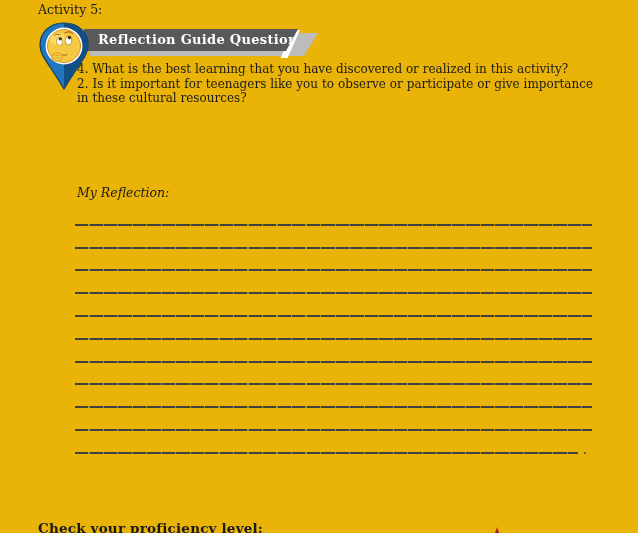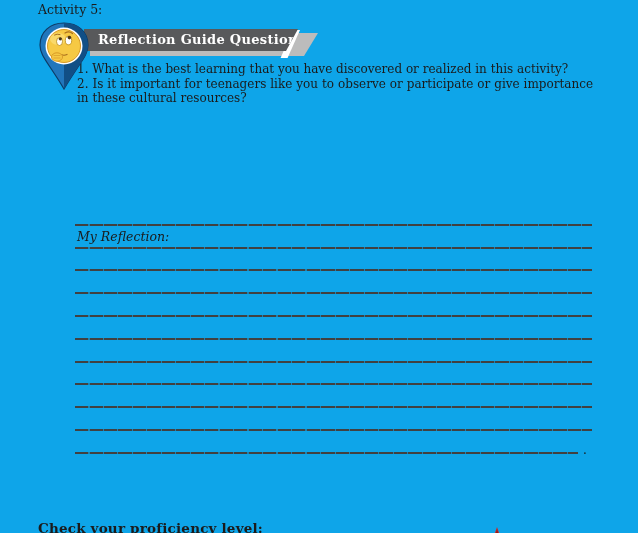--- a/index.html
+++ b/index.html
@@ -1,19 +1,19 @@
 <!DOCTYPE html>
 <html style="--banner-bg: #58595b; --banner-shadow: #bcbcbc; --pin-blue-light: #2176bc; --pin-blue-dark: #114f86; --pin-outline: #0c3b66; --emoji-yellow: #f6c944; --emoji-shade: #d89a26; --line-color: #414141; --text-color: #1b1b1b; --red-accent: #c53030;"><head>
 <meta charset="utf-8">
 <style>
   html,body{margin:0;padding:0;background:#ffffff;}
   .page{
     position:relative;
     width:638px;height:533px;
-    background:#0ea5e9;
+    background:#eab308;
     overflow:hidden;
     font-family:"DejaVu Serif","Liberation Serif",serif;
     color:var(--text-color,#1b1b1b);
   }
   .activity-label{
     position:absolute;left:38px;top:2px;
     font-size:12.5px;line-height:15px;
   }
   
   .banner-shadow{
@@ -50,21 +50,21 @@
   }
   
   .questions{
     position:absolute;left:77px;top:62px;width:516px;
     font-size:12px;line-height:14.6px;
   }
   .questions p{margin:0;text-align:justify;}
   
   .reflection-heading{
     position:absolute;left:77px;top:185px;
-    font-style:italic;font-size:12.5px;margin-top:44px;
+    font-style:italic;font-size:12.5px;
   }
   .answer-lines{
     position:absolute;left:75px;top:203px;width:517px;
   }
   .line-row{
     height:22.8px;
     display:flex;align-items:flex-end;
   }
   .rule{
     flex:1;height:2px;
@@ -115,21 +115,21 @@
       <circle cx="33.4" cy="16.6" r="1.8" fill="#4a3410"></circle>
       <path d="M29 12 Q33 9.5 36.5 12.5" fill="none" stroke="#a86f1e" stroke-width="1.2" stroke-linecap="round"></path>
       <path d="M18.5 14 Q21 12.5 24 13.5" fill="none" stroke="#a86f1e" stroke-width="1" stroke-linecap="round"></path>
       <path d="M25 33.5 Q28 35 31 33.5" fill="none" stroke="#a86f1e" stroke-width="1.2" stroke-linecap="round"></path>
       <ellipse cx="21" cy="36" rx="5.5" ry="4.2" fill="#f6c944" stroke="#d89a26" stroke-width="1"></ellipse>
       <path d="M17.5 34.5 L24.5 34.5 M17.5 37 L24.5 37" stroke="#d89a26" stroke-width="0.7"></path>
     </svg>
   </div>
 
   <div class="questions">
-    <p>1. What is the best learning that you have discovered or realized in this activity?</p>
+    <p>4. What is the best learning that you have discovered or realized in this activity?</p>
     <p>2. Is it important for teenagers like you to observe or participate or give importance in these cultural resources?</p>
   </div>
 
   <div class="reflection-heading">My Reflection:</div>
 
   <div class="answer-lines">
       <div class="line-row">
         <div class="rule"></div>
       </div>
       <div class="line-row">

